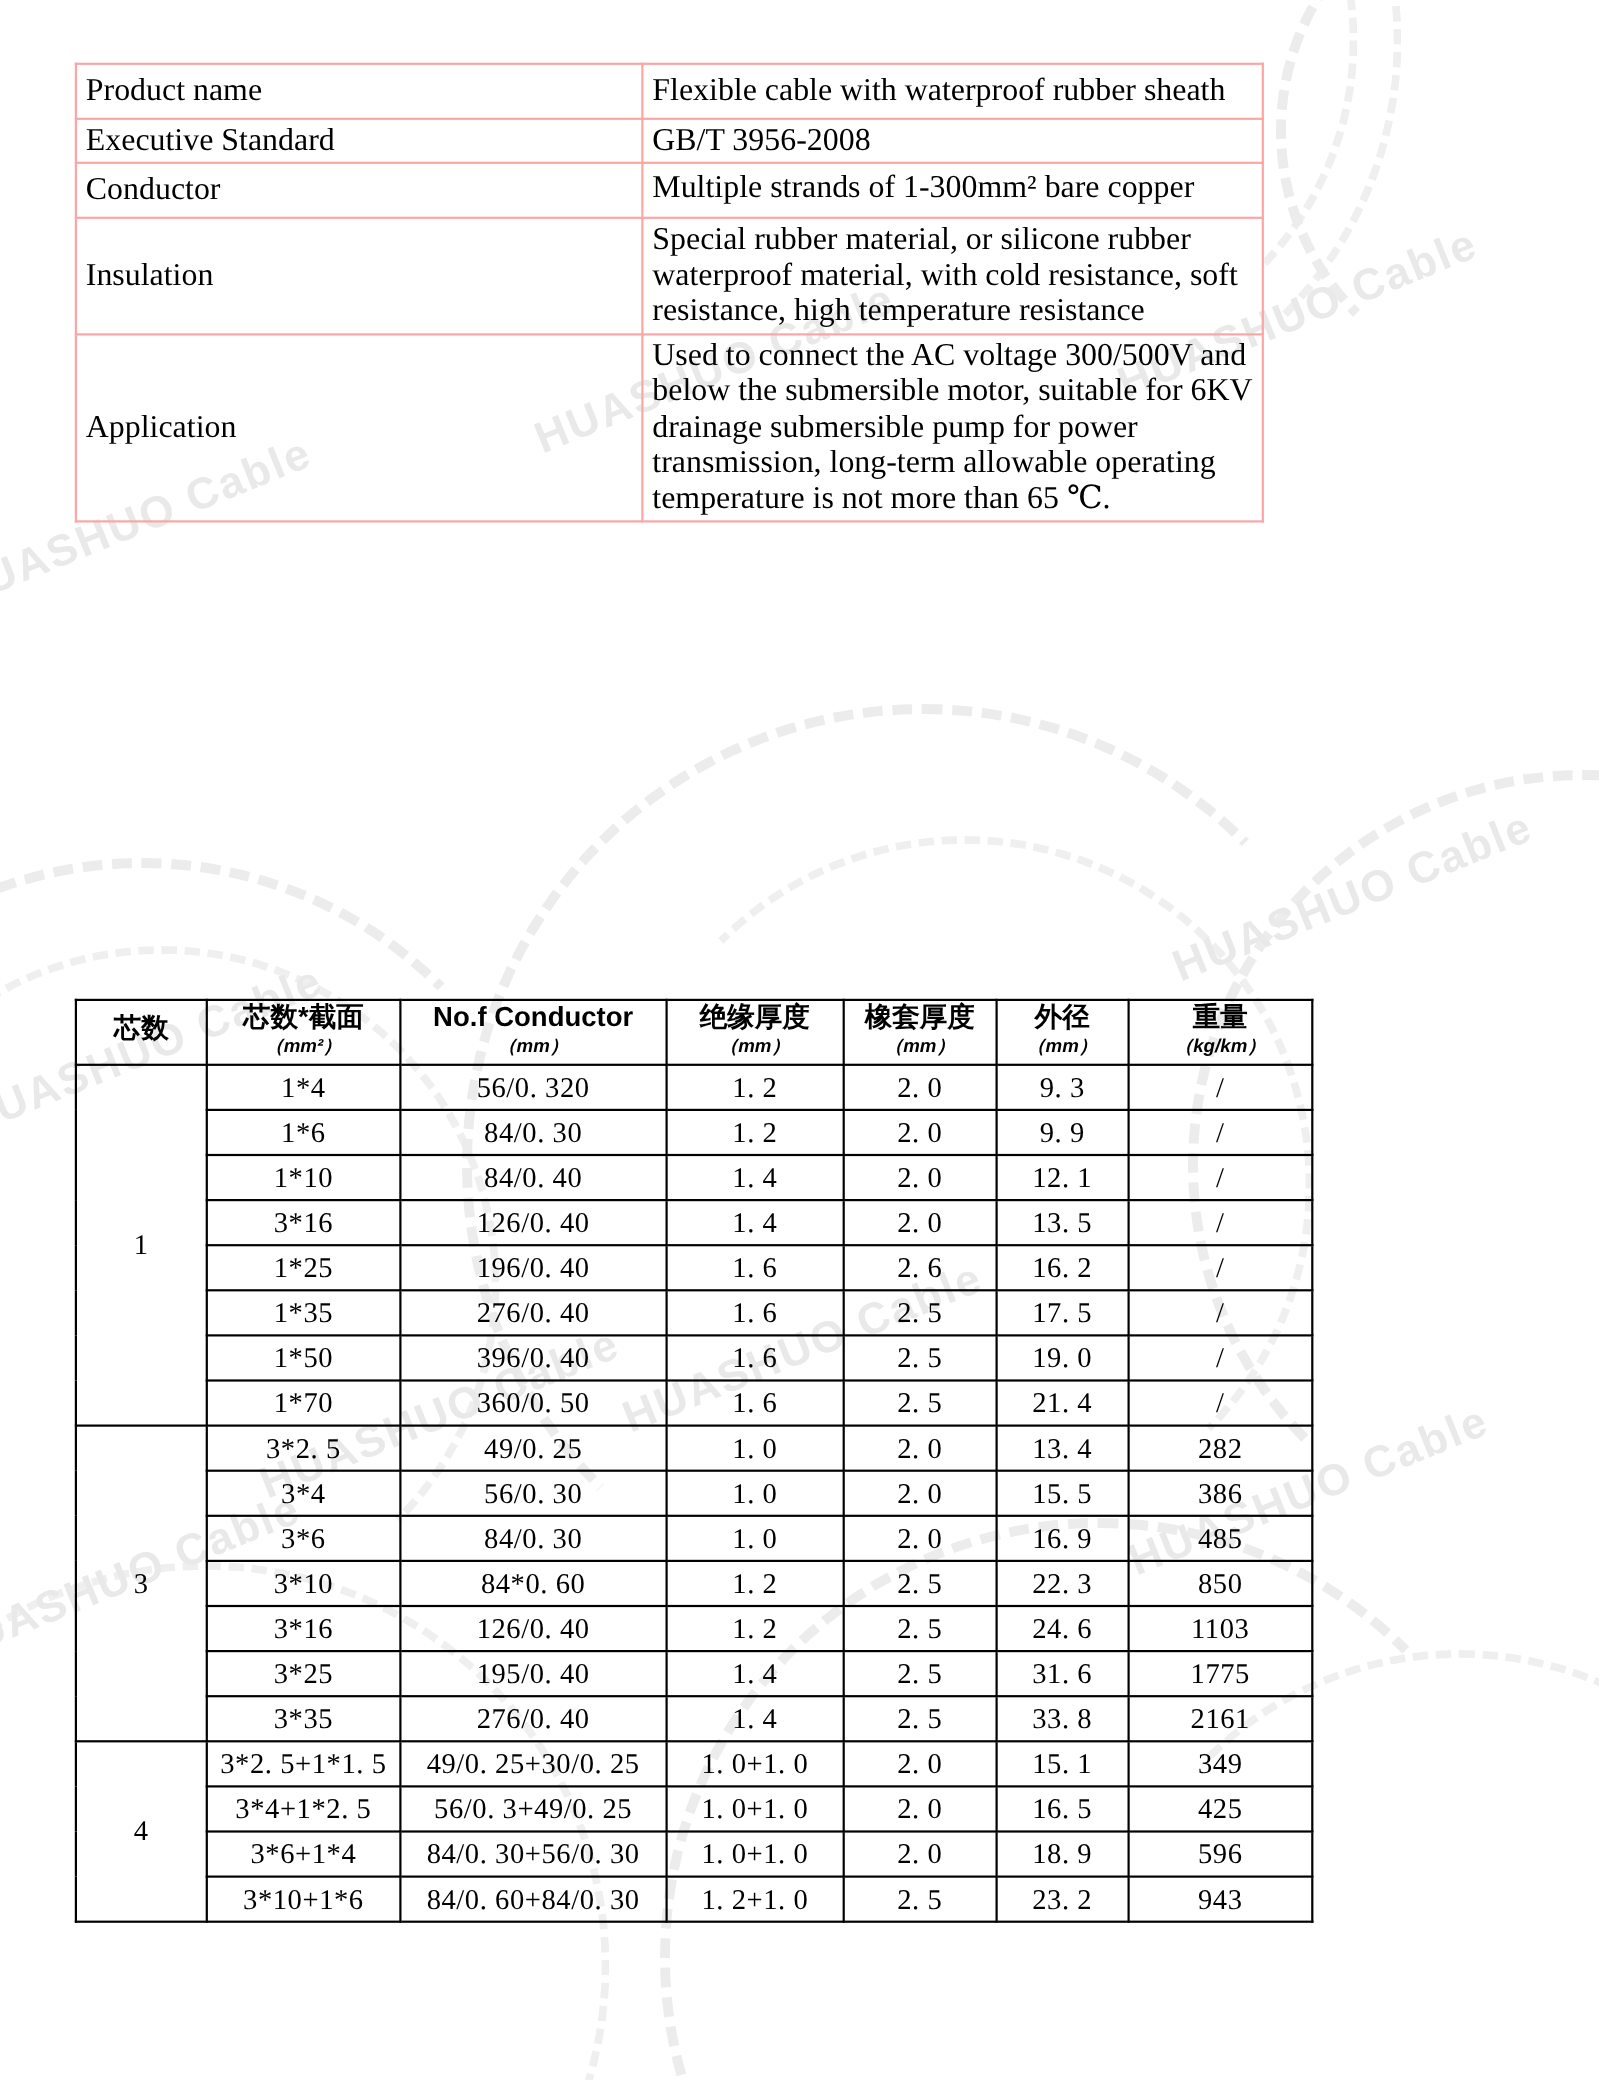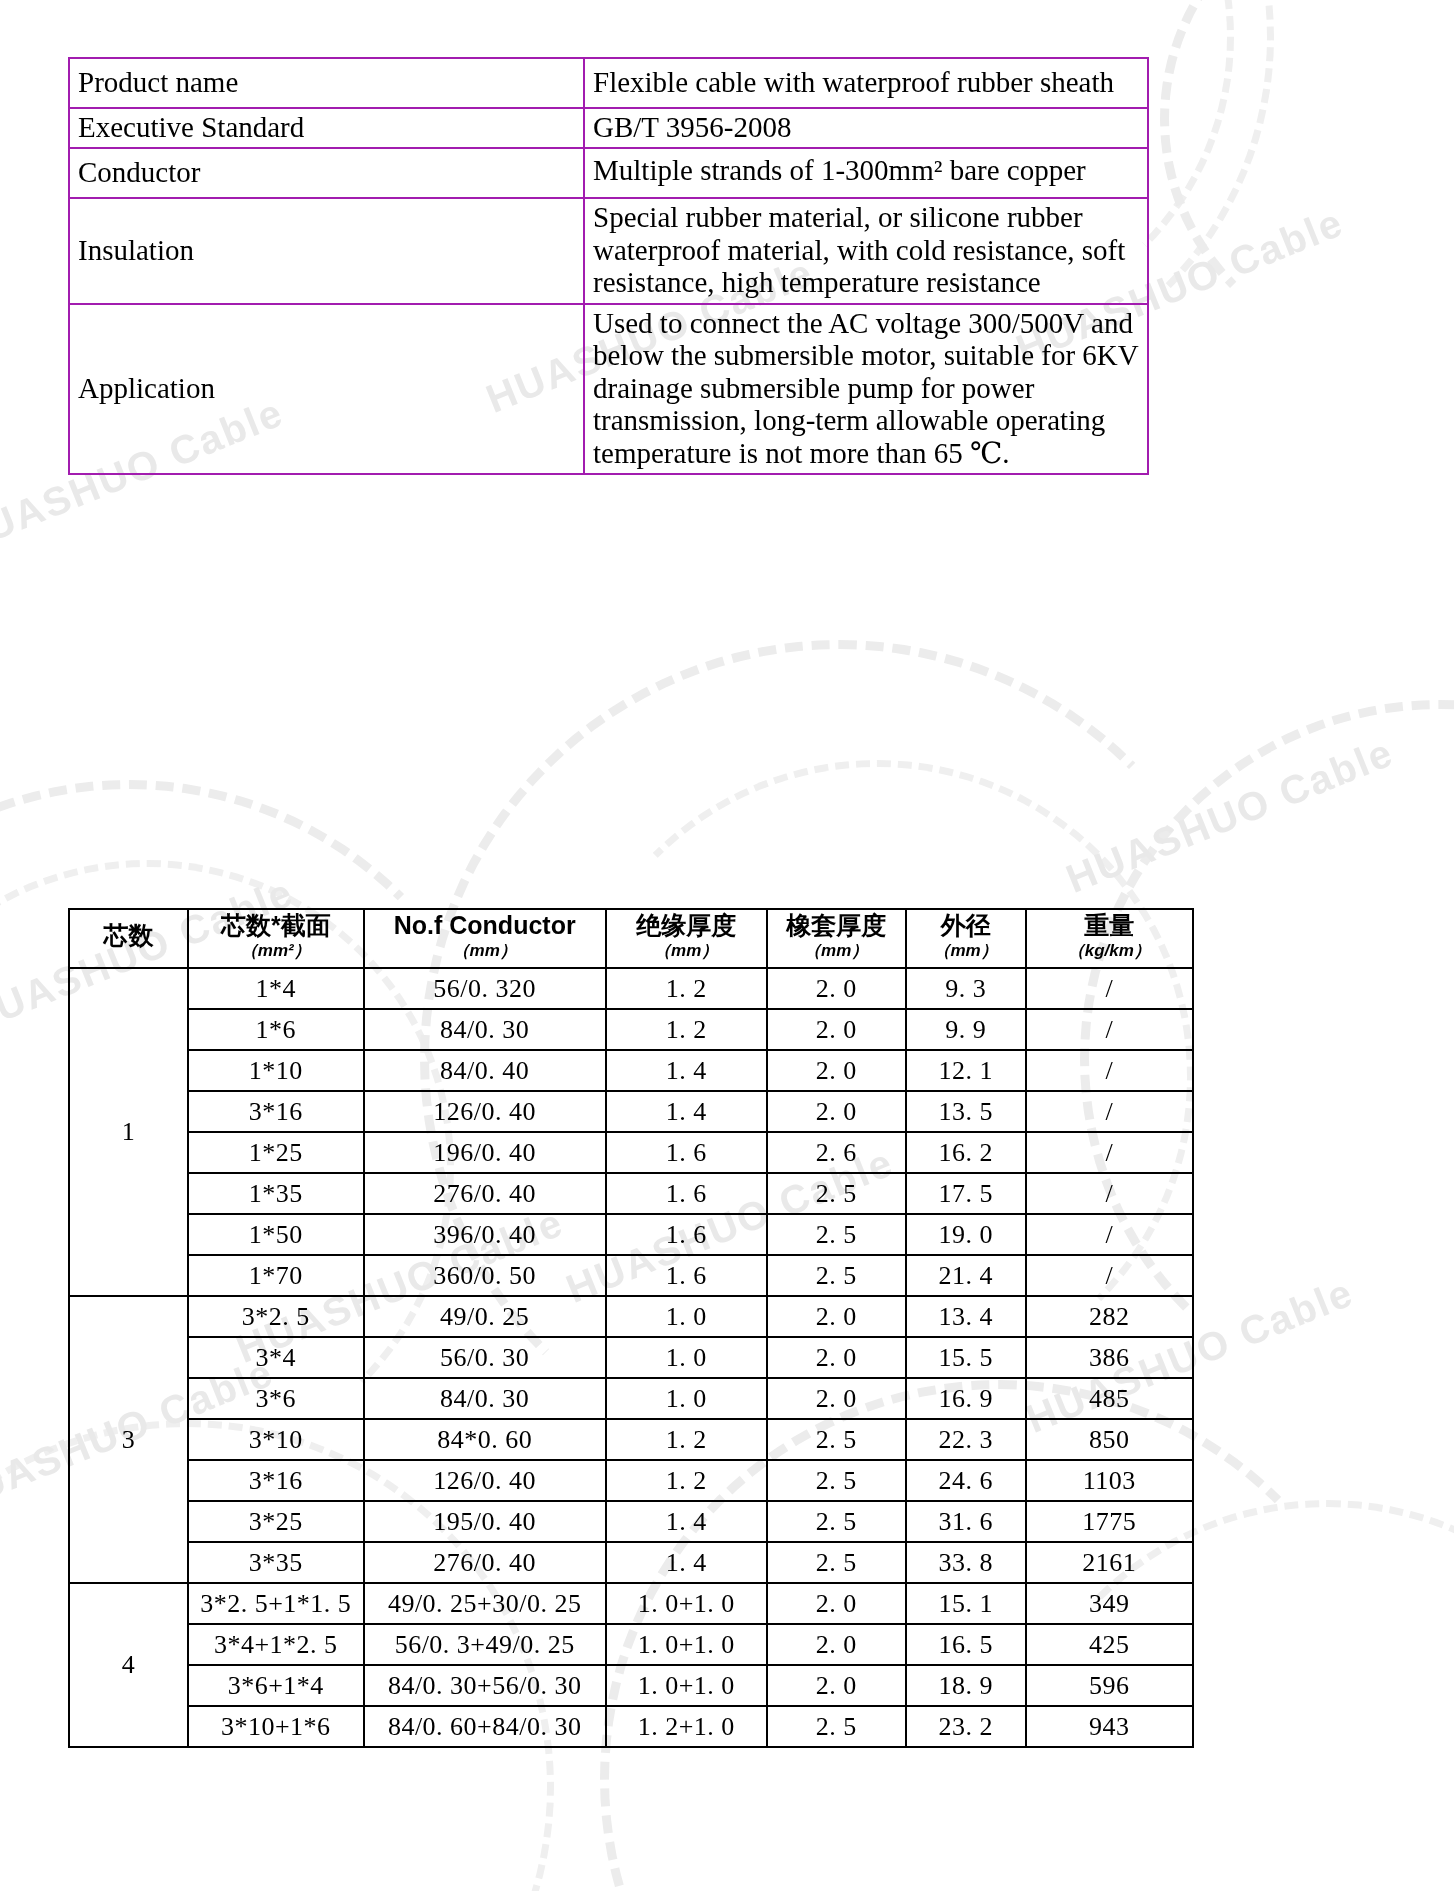--- a/index.html
+++ b/index.html
@@ -59,21 +59,21 @@
   
   .spec-table {
     position: absolute;
     left: 68px;
     top: 57px;
     width: 1043px;
     border-collapse: collapse;
     table-layout: fixed;
   }
   .spec-table td {
-    border: 2px solid #a21caf;
+    border: 2px solid #fca5a5;
     padding: 2px 8px 4px 8px;
     font-size: 29px;
     line-height: 1.12;
     vertical-align: middle;
     background: transparent;
   }
   .spec-label { width: 497px; }
   .spec-value { width: 546px; }
 
   .row-clip { height: 50px; overflow: hidden; }

